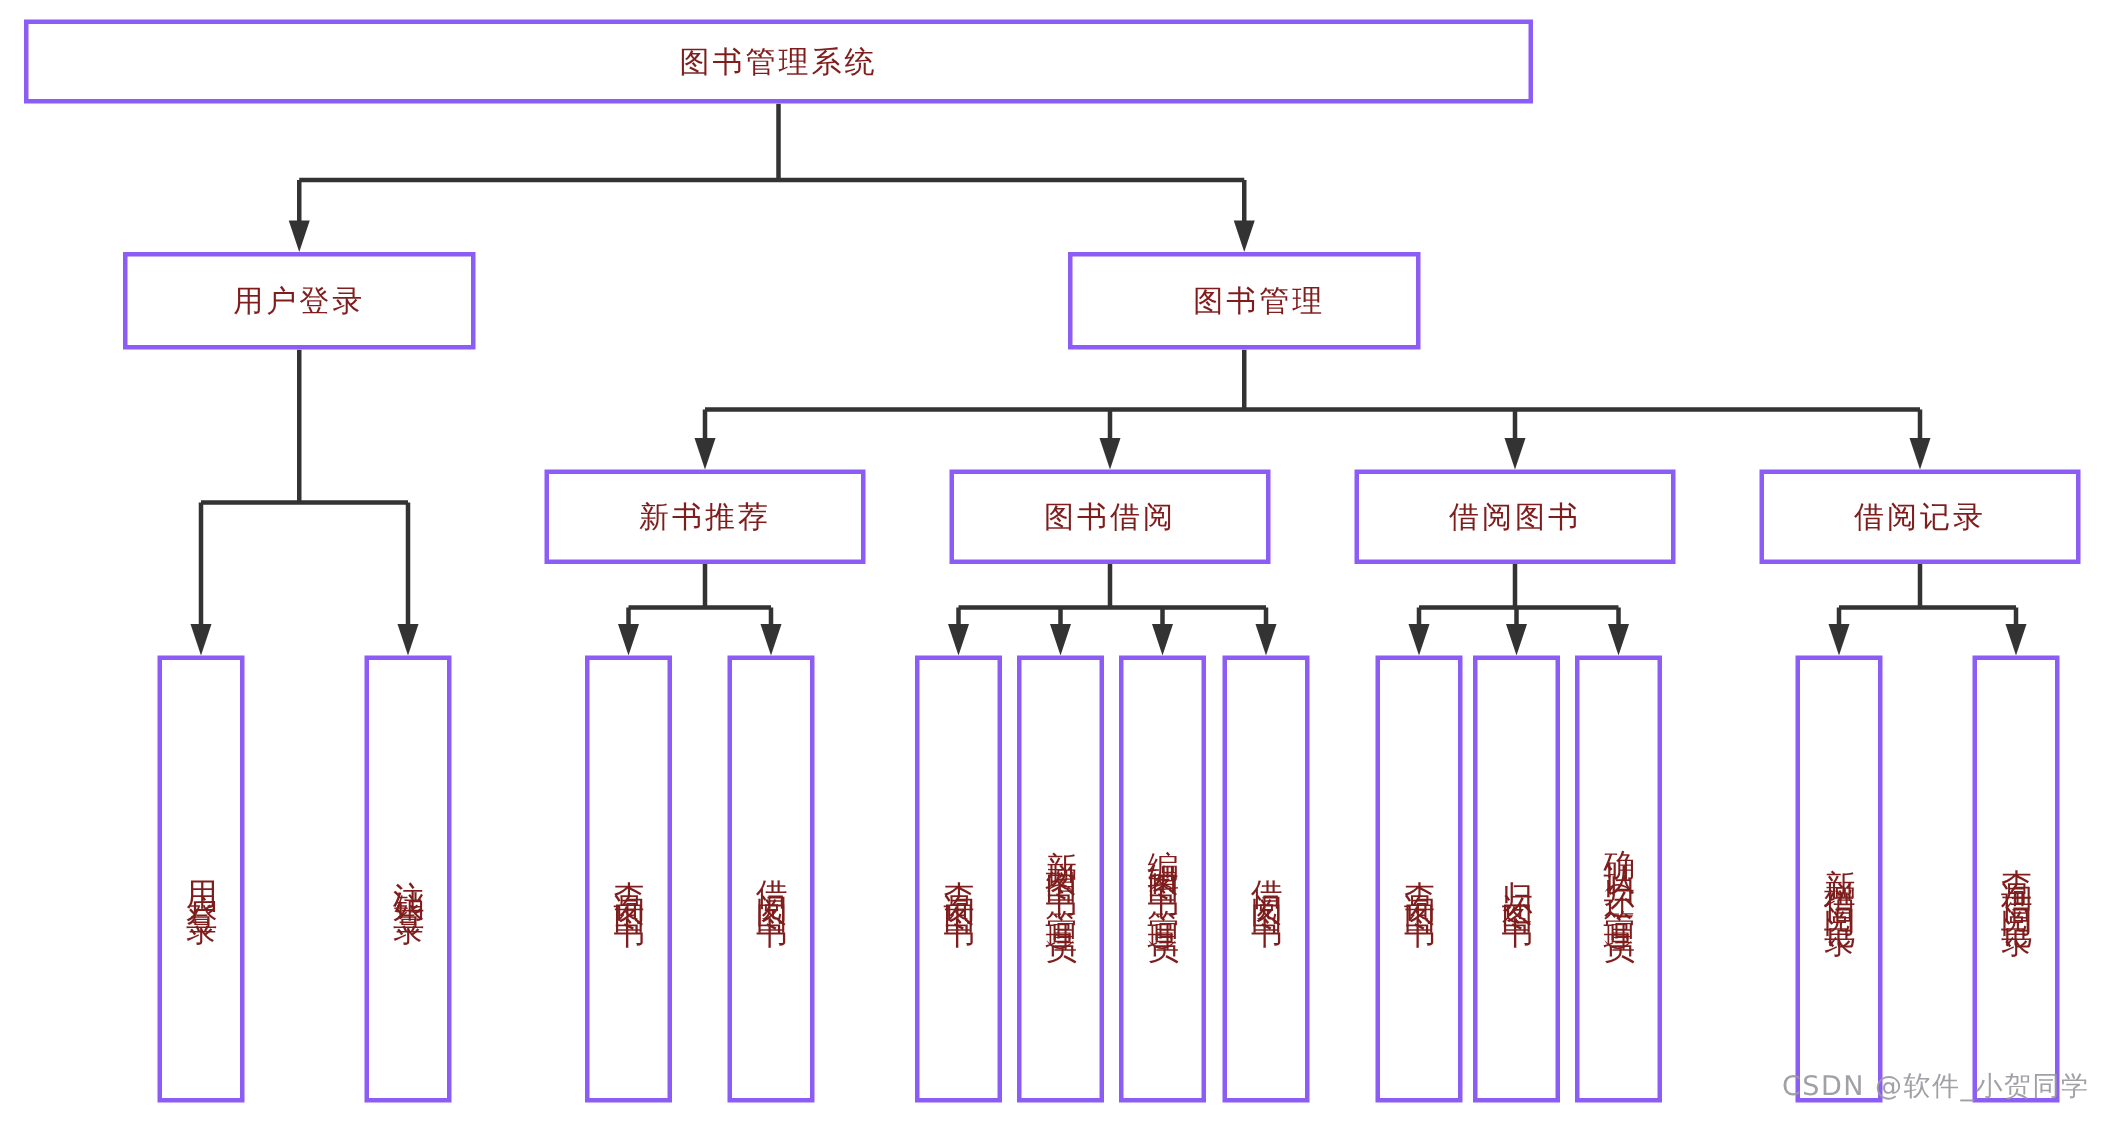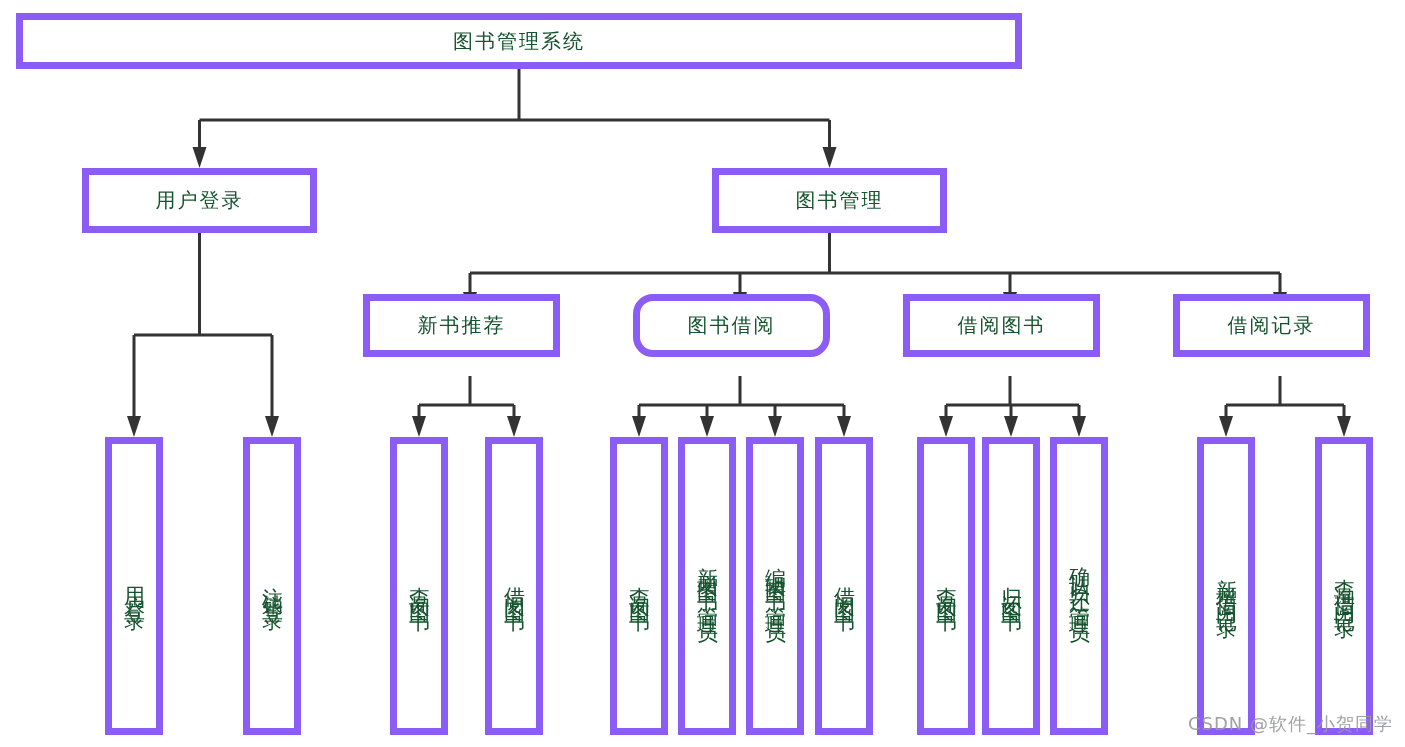--- a/index.html
+++ b/index.html
@@ -7,32 +7,32 @@
     position: relative;
     width: 1405px;
     height: 747px;
     background: #ffffff;
     font-family: "DejaVu Sans", sans-serif;
     overflow: hidden;
   }
   .box {
     position: absolute;
     box-sizing: border-box;
-    border: 7px solid #8b5cf6;
+    border: 3px solid #8b5cf6;
     background: #ffffff;
     display: flex;
     align-items: center;
     justify-content: center;
-    color: #14532d;
+    color: #7f1d1d;
     text-align: center;
   }
   .h-label { font-size: 20px; letter-spacing: 2px; white-space: nowrap; }
   .root-box  { left: 16px;  top: 13px;  width: 1006px; height: 56px; }
   .l2-box    { top: 168px; width: 235px; height: 65px; }
-  .l3-box    { top: 294px; width: 197px; height: 63px; }
+  .l3-box    { top: 313px; width: 214px; height: 63px; }
   .leaf {
     top: 437px;
     width: 58px;
     height: 298px;
     writing-mode: vertical-rl;
     text-orientation: mixed;
     font-size: 21px;
     letter-spacing: 8px;
     line-height: 1;
   }
@@ -89,21 +89,21 @@
       <polygon points="1337,416 1351,416 1344,437"></polygon>
     </g>
   </svg>
 
   <div class="box root-box h-label">图书管理系统</div>
 
   <div class="box l2-box h-label" style="left:82px;">用户登录</div>
   <div class="box l2-box h-label" style="left:712px;padding-left:20px;">图书管理</div>
 
   <div class="box l3-box h-label" style="left:363px;">新书推荐</div>
-  <div class="box l3-box h-label" style="left:633px;border-radius:20px;">图书借阅</div>
+  <div class="box l3-box h-label" style="left:633px;">图书借阅</div>
   <div class="box l3-box h-label" style="left:903px;">借阅图书</div>
   <div class="box l3-box h-label" style="left:1173px;">借阅记录</div>
 
   <div class="box leaf" style="left:105px;">用户登录</div>
   <div class="box leaf" style="left:243px;">注销登录</div>
 
   <div class="box leaf" style="left:390px;">查询图书</div>
   <div class="box leaf" style="left:485px;">借阅图书</div>
 
   <div class="box leaf" style="left:610px;">查询图书</div>

